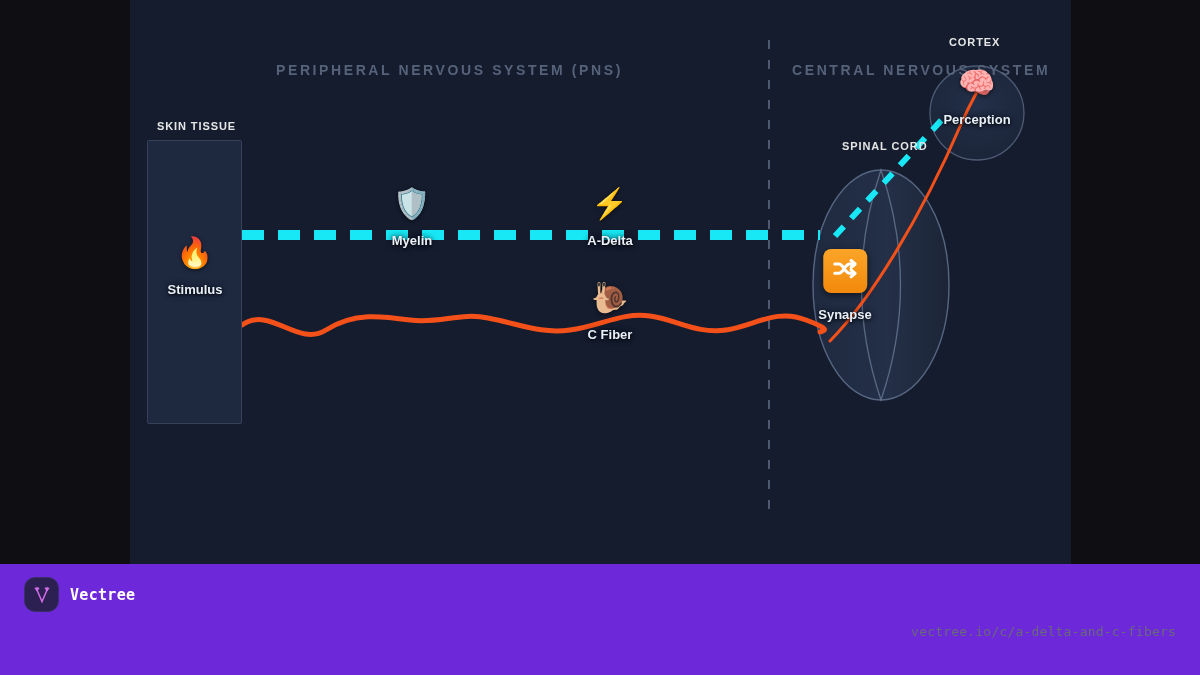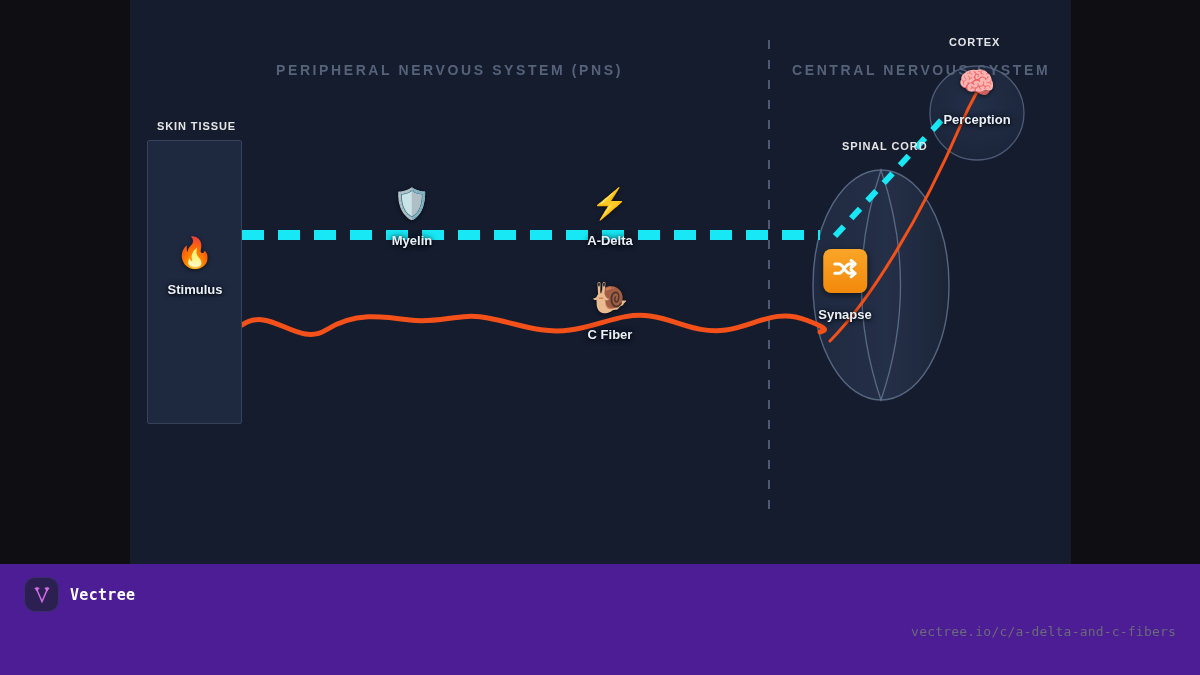--- a/index.html
+++ b/index.html
@@ -90,21 +90,21 @@
     position: absolute; left: 0; top: 0;
     width: 941px; height: 564px;
     overflow: visible;
     pointer-events: none;
   }
 
   
   #footer {
     position: absolute; left: 0; top: 564px;
     width: 1200px; height: 111px;
-    background: #4c1d95;
+    background: #6d28d9;
   }
   #brand-row {
     position: absolute; left: 24px; top: 13px;
     display: flex; align-items: center; gap: 11px;
   }
   #brand-logo {
     width: 35px; height: 35px; border-radius: 11px;
     background: #2b2051;
     border: 1px solid #3b2f6b;
     display: flex; align-items: center; justify-content: center;

